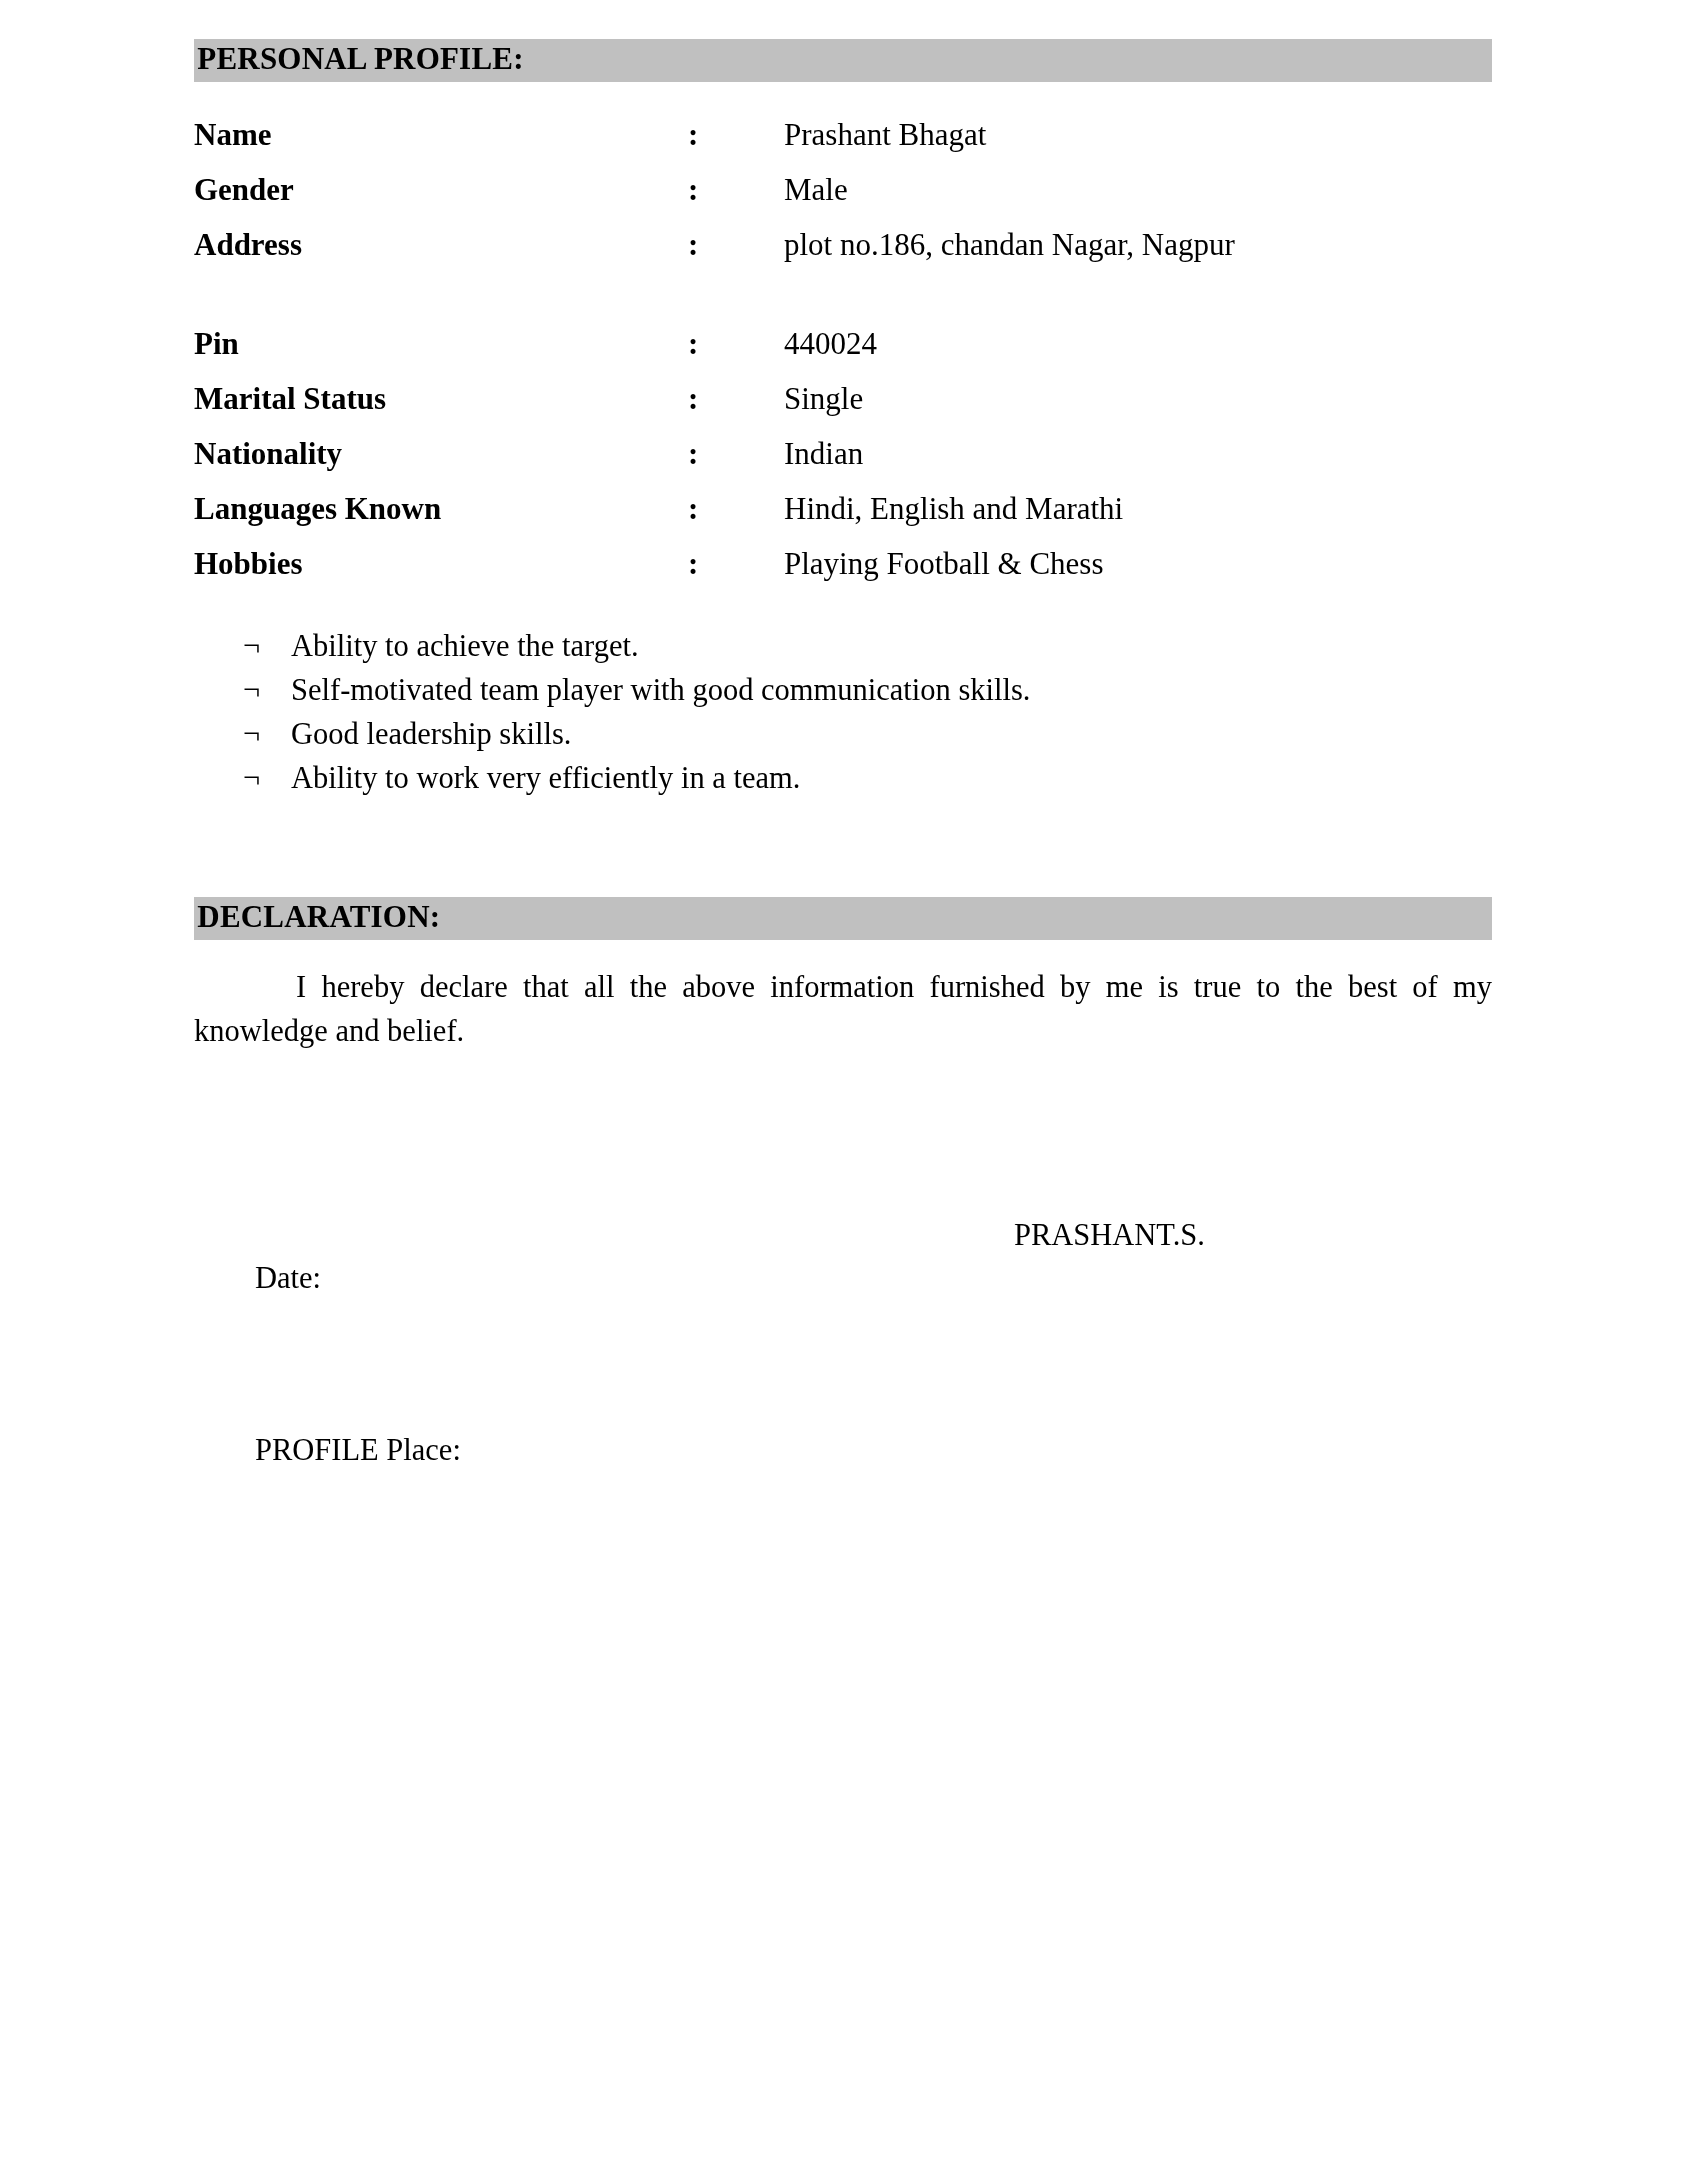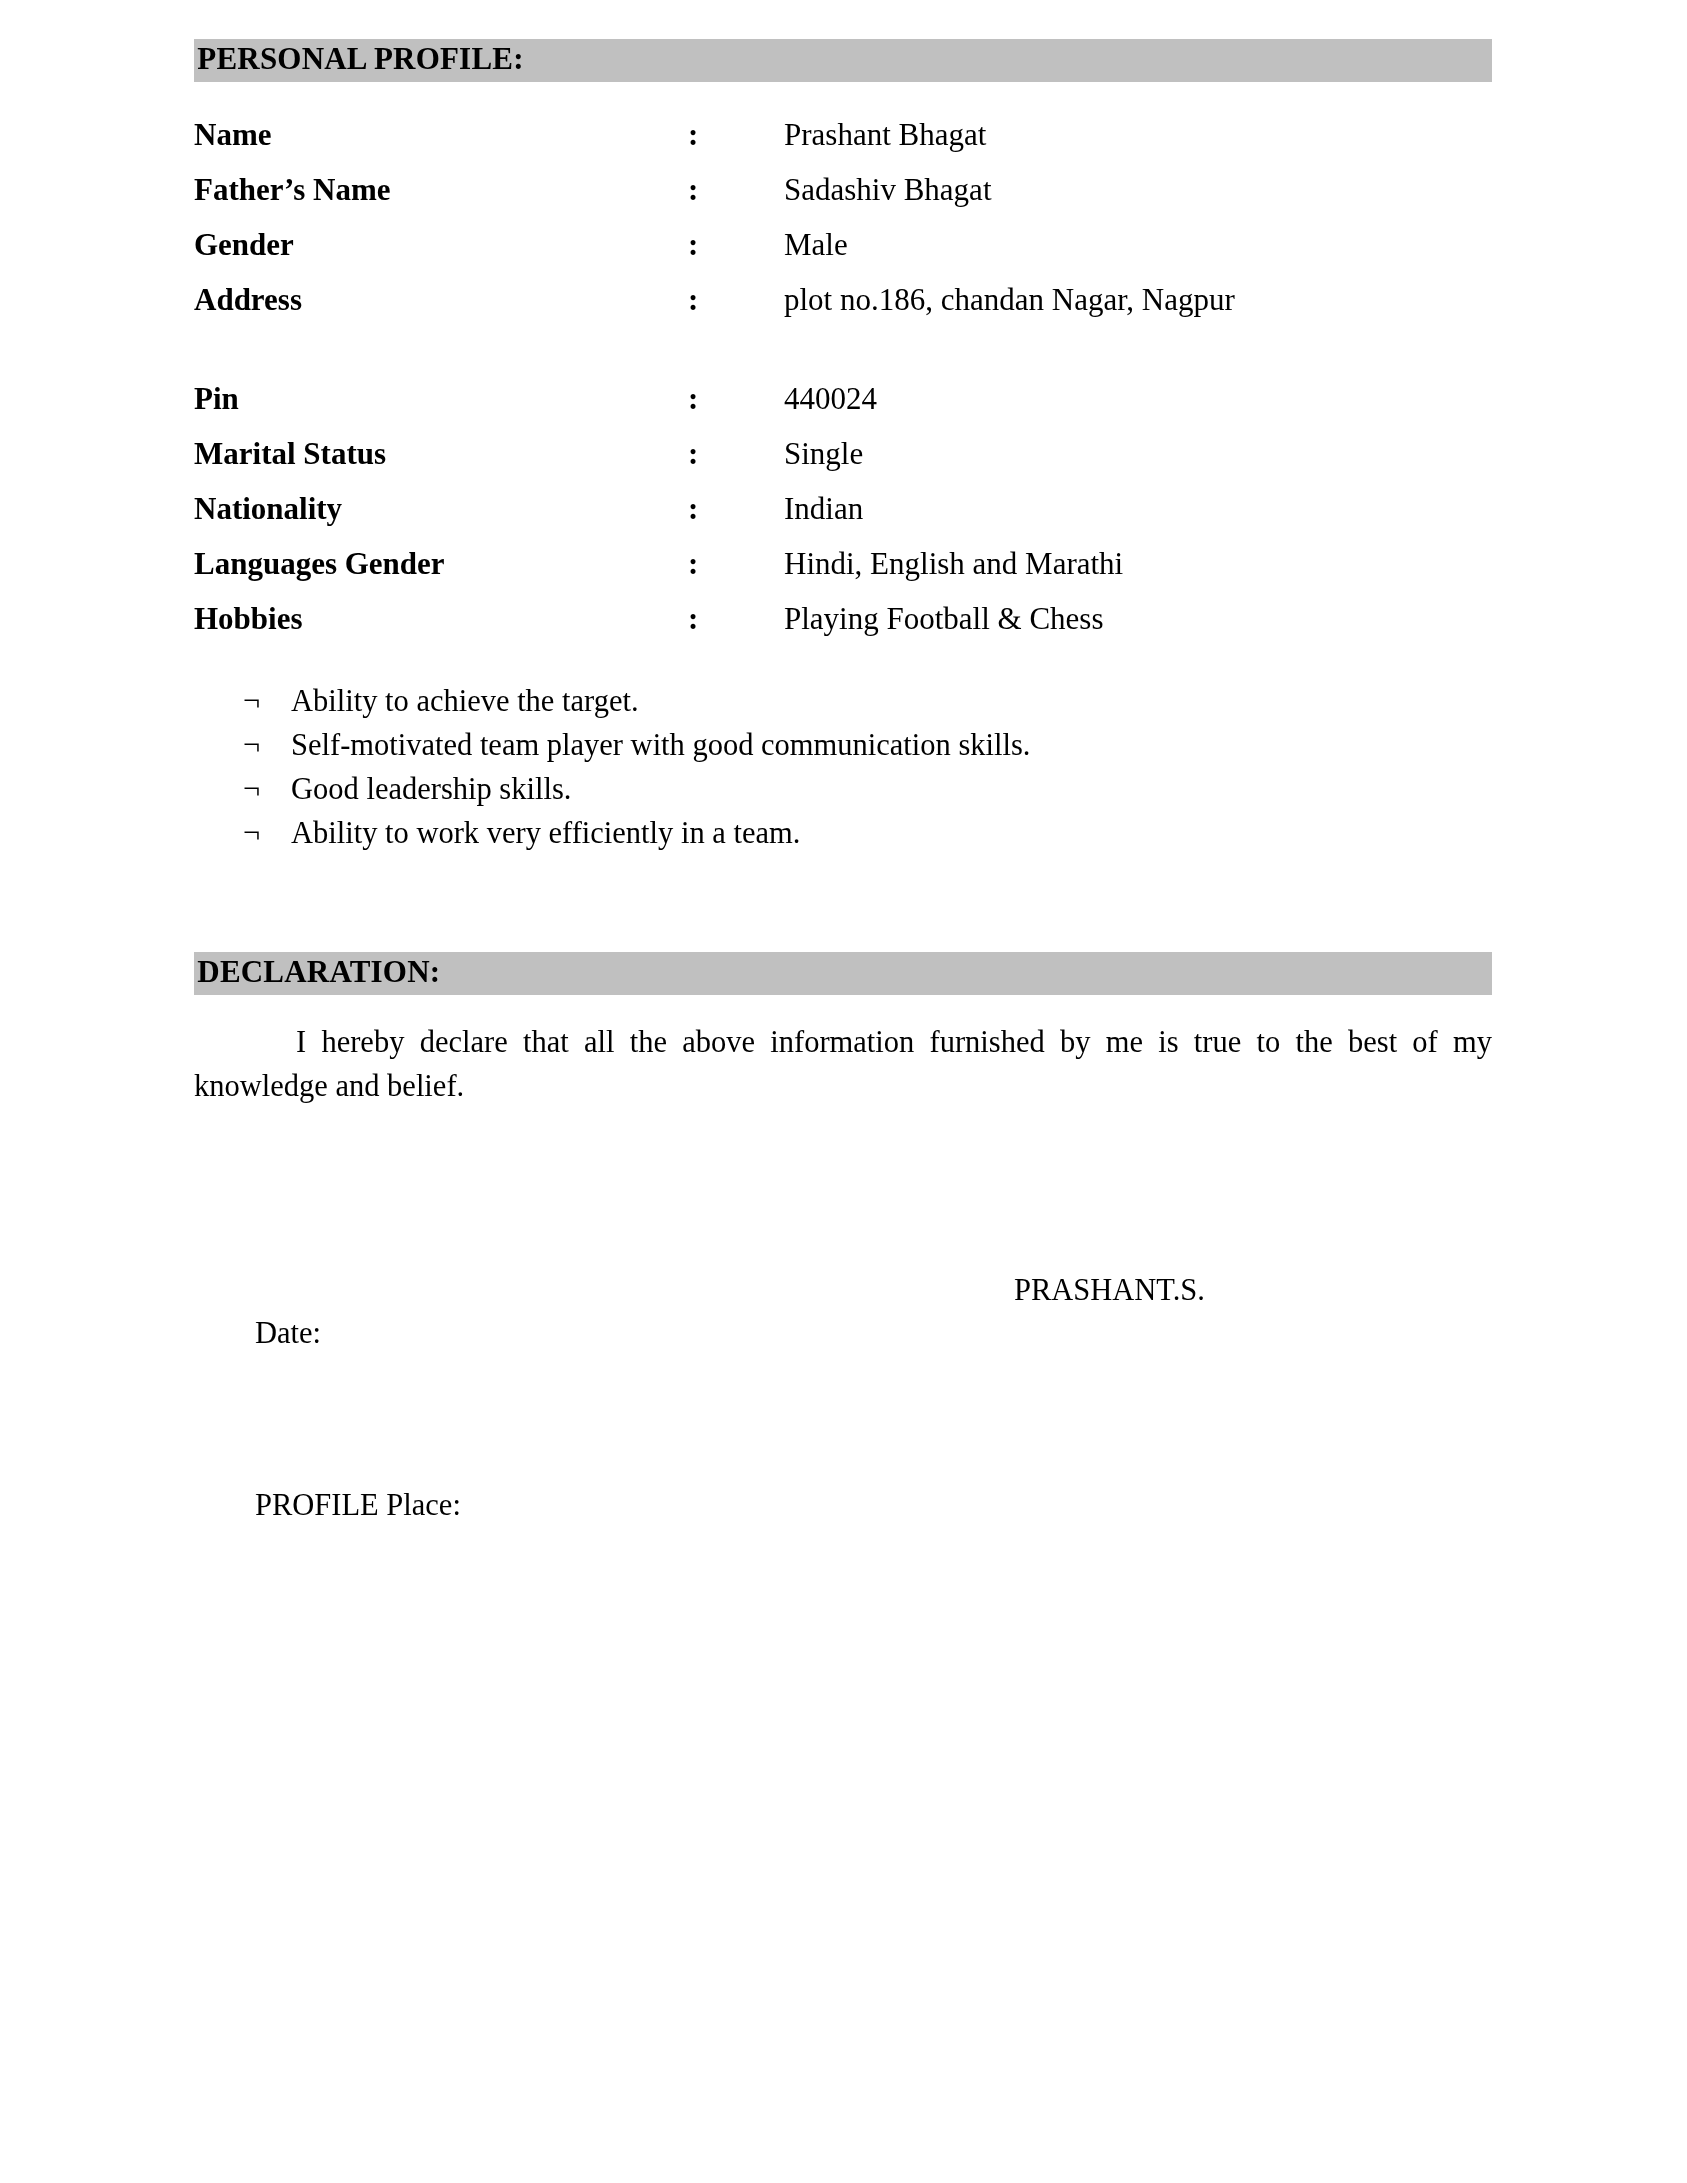--- a/index.html
+++ b/index.html
@@ -150,25 +150,20 @@
           <col class="col-colon">
           <col class="col-value">
       </colgroup>
       <tbody>
         <tr>
           <td><span class="profile-label">Name</span></td>
           <td><span class="profile-colon">:</span></td>
           <td><span class="profile-value">Prashant Bhagat</span></td>
         </tr>
         <tr>
-          <td><span class="profile-label">Father’s Name</span></td>
-          <td><span class="profile-colon">:</span></td>
-          <td><span class="profile-value">Sadashiv Bhagat</span></td>
-        </tr>
-        <tr>
           <td><span class="profile-label">Gender</span></td>
           <td><span class="profile-colon">:</span></td>
           <td><span class="profile-value">Male</span></td>
         </tr>
         <tr>
           <td><span class="profile-label">Address</span></td>
           <td><span class="profile-colon">:</span></td>
           <td><span class="profile-value">plot no.186, chandan Nagar, Nagpur</span></td>
         </tr>
         <tr class="spacer-row">
@@ -185,21 +180,21 @@
           <td><span class="profile-label">Marital Status</span></td>
           <td><span class="profile-colon">:</span></td>
           <td><span class="profile-value">Single</span></td>
         </tr>
         <tr>
           <td><span class="profile-label">Nationality</span></td>
           <td><span class="profile-colon">:</span></td>
           <td><span class="profile-value">Indian</span></td>
         </tr>
         <tr>
-          <td><span class="profile-label">Languages Gender</span></td>
+          <td><span class="profile-label">Languages Known</span></td>
           <td><span class="profile-colon">:</span></td>
           <td><span class="profile-value">Hindi, English and Marathi</span></td>
         </tr>
         <tr>
           <td><span class="profile-label">Hobbies</span></td>
           <td><span class="profile-colon">:</span></td>
           <td><span class="profile-value">Playing Football &amp; Chess</span></td>
         </tr>
       </tbody>
     </table>

